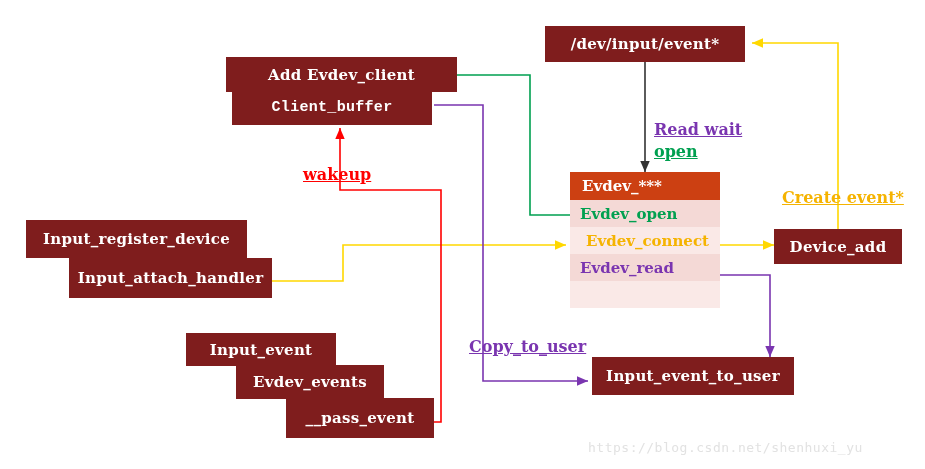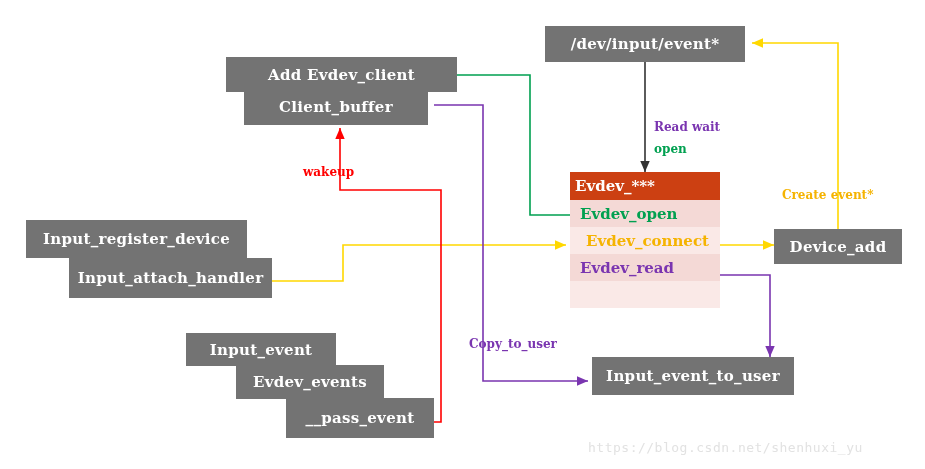--- a/index.html
+++ b/index.html
@@ -18,21 +18,21 @@
   svg#wires {
     position: absolute;
     left: 0;
     top: 0;
     width: 925px;
     height: 469px;
     pointer-events: none;
   }
   .node {
     position: absolute;
-    background: #737373;
+    background: #7f1d1d;
     color: #ffffff;
     font-family: "DejaVu Serif", serif;
     font-weight: bold;
     font-size: 15px;
     display: flex;
     align-items: center;
     justify-content: center;
     letter-spacing: 0.3px;
     text-align: center;
     box-sizing: border-box;
@@ -42,40 +42,41 @@
     box-sizing: border-box;
   }
   .panel-header {
     background: #cc4012;
     color: #ffffff;
     font-family: "DejaVu Serif", serif;
     font-weight: bold;
     font-size: 15px;
     display: flex;
     align-items: center;
-    padding-left: 5px;
+    padding-left: 12px;
     box-sizing: border-box;
   }
   .panel-row {
     font-family: "DejaVu Serif", serif;
     font-weight: bold;
     font-size: 15px;
     display: flex;
     align-items: center;
     padding-left: 10px;
     box-sizing: border-box;
   }
   .row-shade-a { background: #f4d9d6; }
   .row-shade-b { background: #fae9e7; padding-left: 16px; }
   .edge-label {
     position: absolute;
     font-family: "DejaVu Serif", serif;
     font-weight: bold;
-    font-size: 12px;
+    font-size: 16px;
     white-space: nowrap;
+    text-decoration: underline;
   }
   .watermark {
     position: absolute;
     font-family: "DejaVu Sans Mono", monospace;
     font-size: 13px;
     color: #e2e2e2;
     white-space: nowrap;
     letter-spacing: 0.5px;
   }
 </style>
@@ -117,21 +118,21 @@
 
     <path d="M 434,105 L 483,105 L 483,381 L 588,381" fill="none" stroke="#7a35b0" stroke-width="1.6" marker-end="url(#ah-purple)"></path>
 
     <path d="M 720,275 L 770,275 L 770,357" fill="none" stroke="#7a35b0" stroke-width="1.6" marker-end="url(#ah-purple)"></path>
   </svg>
 
   <div class="node" style="left:226px; top:57px; width:231px; height:35px;">
     <span>Add Evdev_client</span>
   </div>
 
-  <div class="node" style="left:244px; top:89px; width:184px; height:36px;">
+  <div class="node" style="left:232px; top:89px; width:200px; height:36px;font-family:Liberation Mono, monospace;">
     <span>Client_buffer</span>
   </div>
 
   <div class="node" style="left:545px; top:26px; width:200px; height:36px;">
     <span>/dev/input/event*</span>
   </div>
 
   <div class="node" style="left:26px; top:220px; width:221px; height:38px;">
     <span>Input_register_device</span>
   </div>

